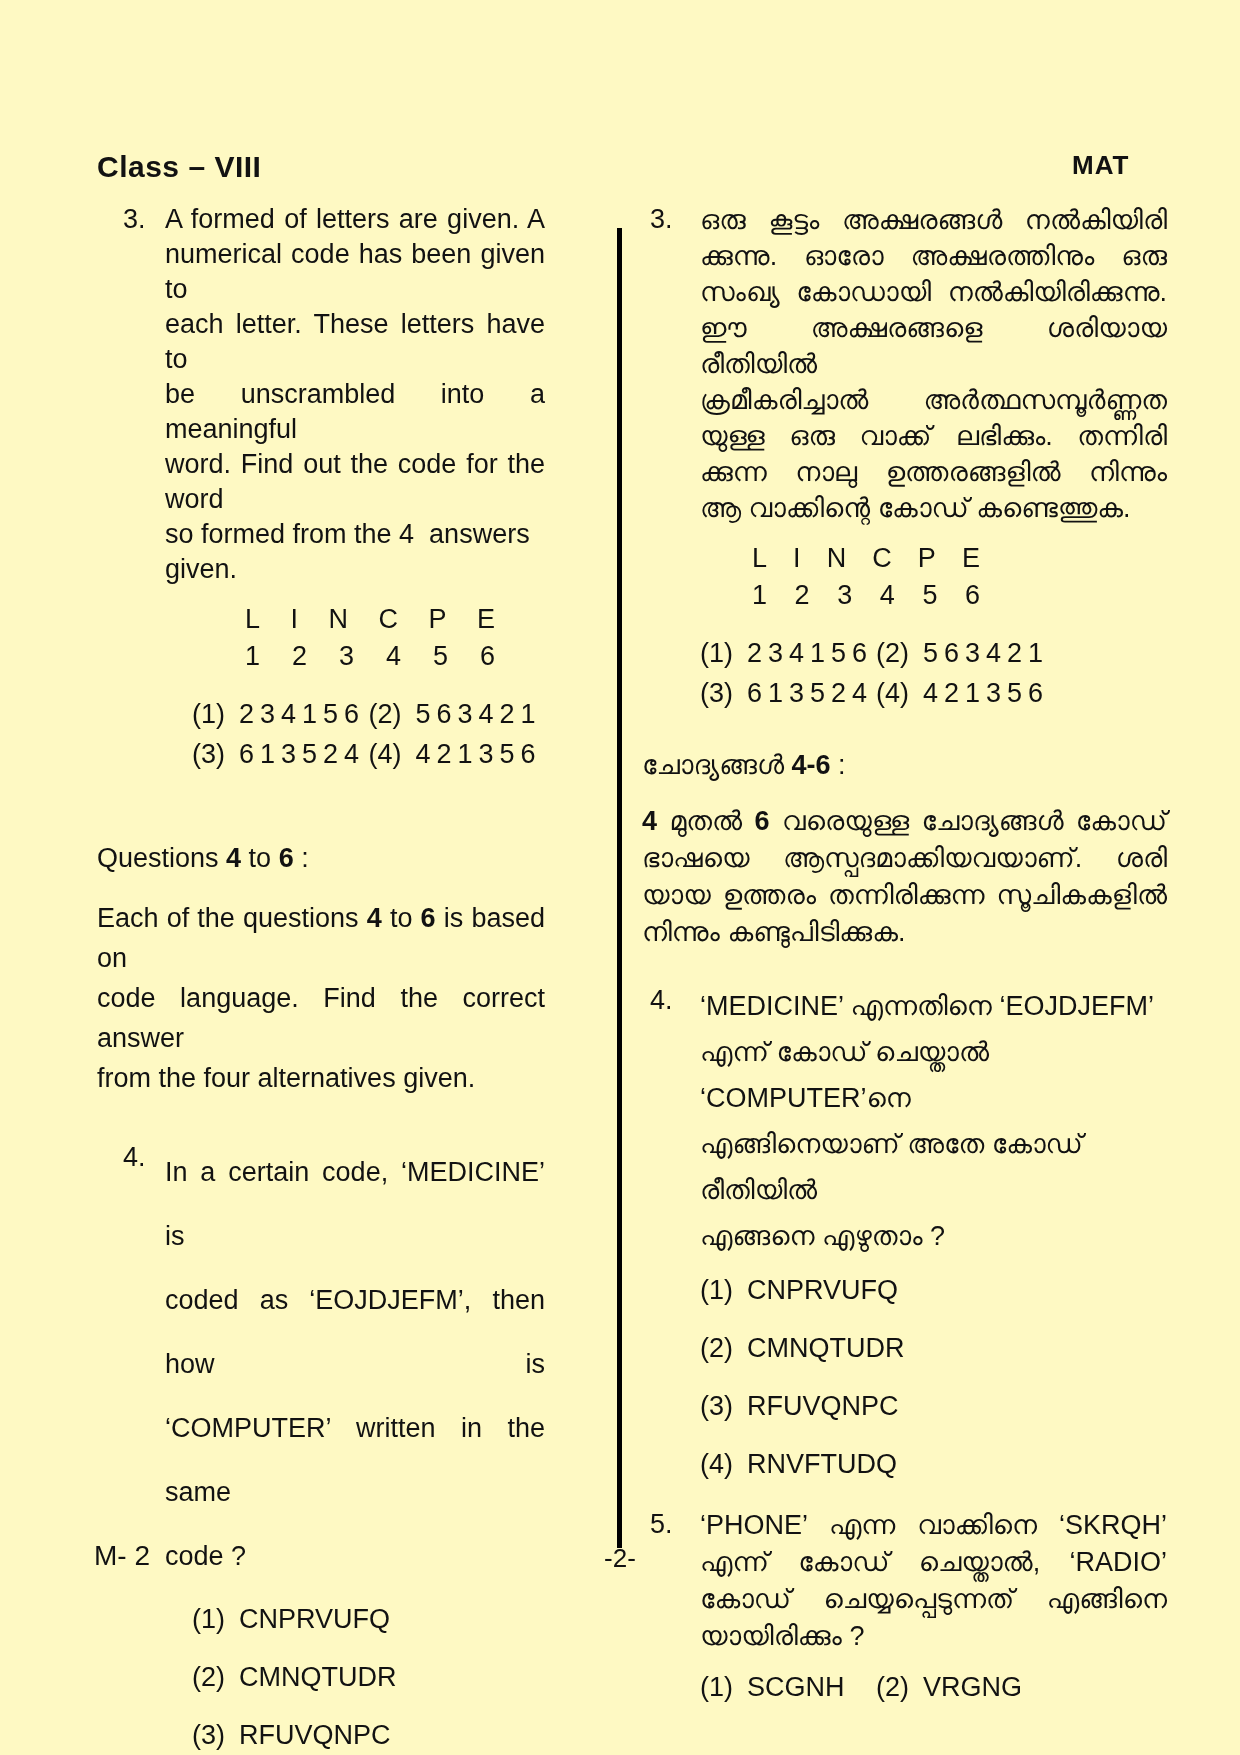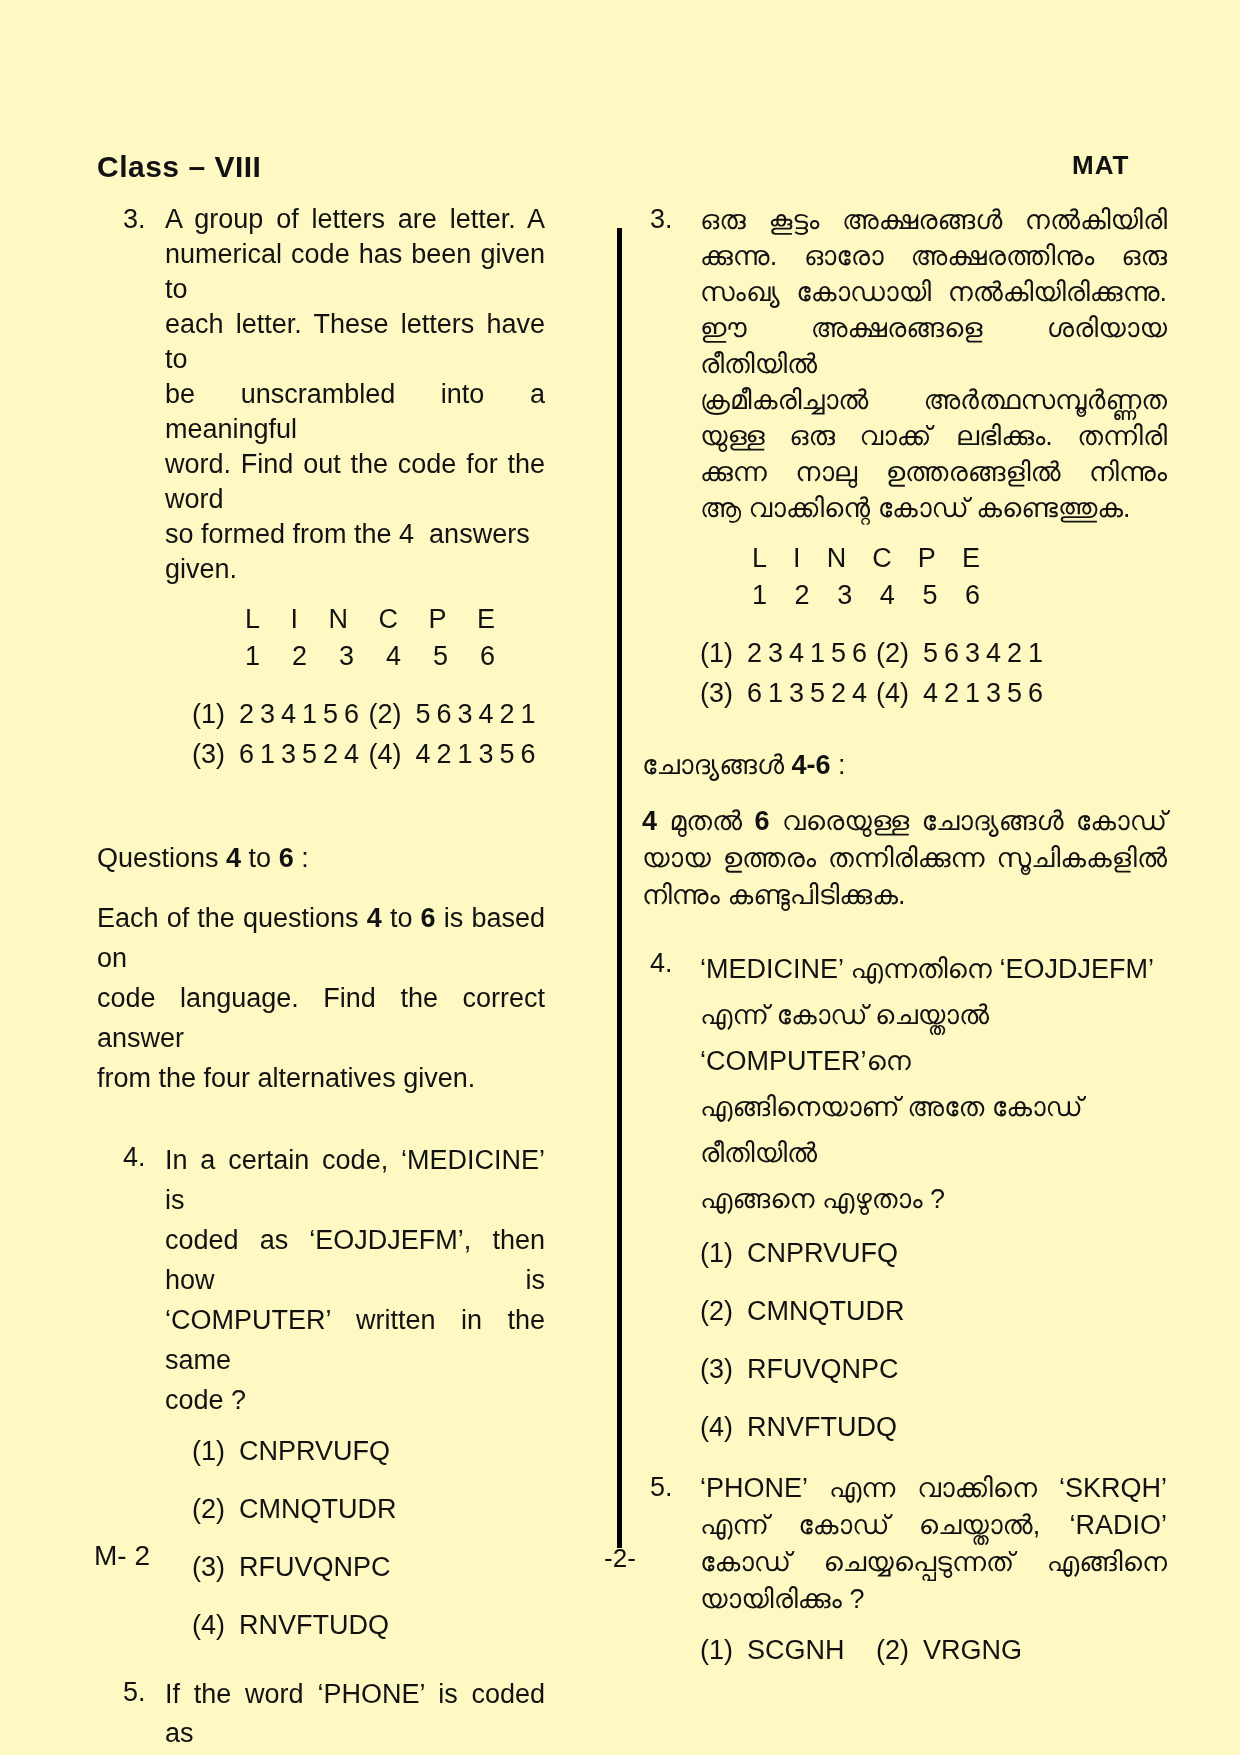--- a/index.html
+++ b/index.html
@@ -30,21 +30,21 @@
   .or1{margin-top:20px;}
   .optcell{display:flex;width:198px;}
   .col-right .optcell{width:176px;}
   .onum{margin-right:14px;white-space:nowrap;}
   .digits{letter-spacing:6px;white-space:nowrap;}
   .heading{margin-top:68px;}
   .col-right .heading{margin-top:36px;}
   .intro{margin-top:22px;line-height:40px;}
   .col-right .intro{margin-top:20px;line-height:37px;}
   .q4{margin-top:42px;}
-  .q4 .qbody{line-height:40px;}
+  .q4 .qbody{line-height:64px;}
   .col-right .q4{margin-top:32px;}
   .col-right .q4 .qbody{line-height:46px;}
   .stack{margin-top:16px;margin-left:95px;}
   .col-right .stack{margin-left:58px;}
   .sopt{display:flex;line-height:31px;margin-bottom:27px;}
   .q5{margin-top:34px;}
   .q5 .qbody{line-height:39px;}
   .col-right .q5{margin-top:26px;}
   .col-right .q5 .qbody{line-height:37px;}
   .optgrid{margin-top:14px;margin-left:95px;}
@@ -61,21 +61,21 @@
 
   <div class="hdr-left">Class – VIII</div>
   <div class="hdr-right">MAT</div>
   <div class="divider"></div>
 
   <div class="col col-left">
 
     <div class="qrow">
       <div class="qnum">3.</div>
       <div class="qbody">
-        <div class="jline">A group of letters are letter. A</div>
+        <div class="jline">A formed of letters are given. A</div>
         <div class="jline">numerical code has been given to</div>
         <div class="jline">each letter. These letters have to</div>
         <div class="jline">be unscrambled into a meaningful</div>
         <div class="jline">word. Find out the code for the word</div>
         <div class="plain">so formed from the 4  answers</div>
         <div class="plain">given.</div>
       </div>
     </div>
 
     <div class="codetable ct-left">
@@ -226,20 +226,21 @@
     </div>
 
     <div class="heading">
       <span>ചോദ്യങ്ങൾ </span><b>4-6</b><span> :</span>
     </div>
 
     <div class="intro">
       <div class="jline">
         <b>4</b><span> മുതൽ </span><b>6</b><span> വരെയുള്ള ചോദ്യങ്ങൾ കോഡ്</span>
       </div>
+      <div class="jline">ഭാഷയെ ആസ്പദമാക്കിയവയാണ്. ശരി</div>
       <div class="jline">യായ ഉത്തരം തന്നിരിക്കുന്ന സൂചികകളിൽ</div>
       <div class="plain">നിന്നും കണ്ടുപിടിക്കുക.</div>
     </div>
 
     <div class="qrow q4">
       <div class="qnum">4.</div>
       <div class="qbody">
         <div class="plain">‘MEDICINE’ എന്നതിനെ ‘EOJDJEFM’</div>
         <div class="plain">എന്ന് കോഡ് ചെയ്താൽ ‘COMPUTER’നെ</div>
         <div class="plain">എങ്ങിനെയാണ് അതേ കോഡ് രീതിയിൽ</div>

